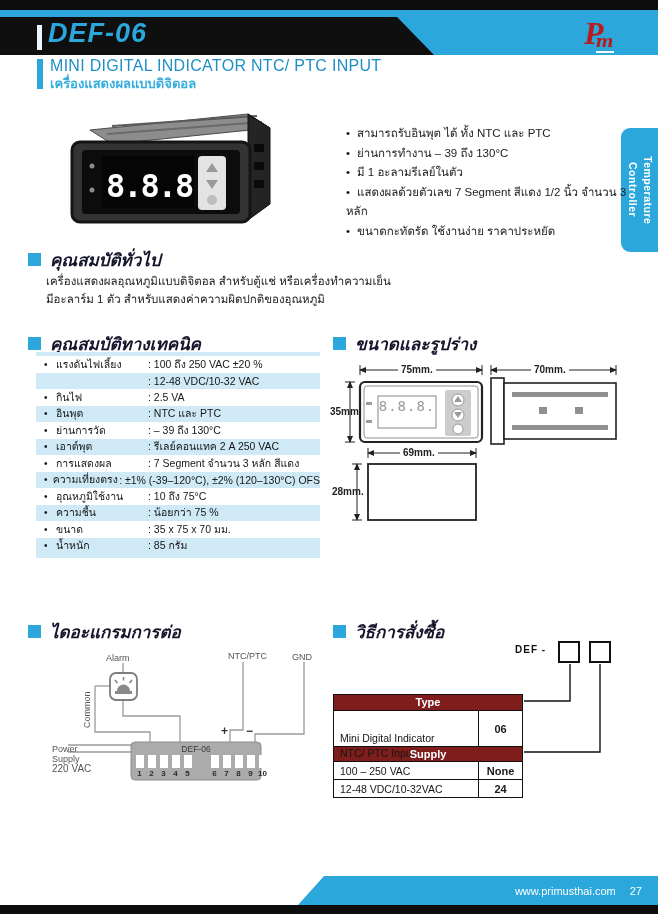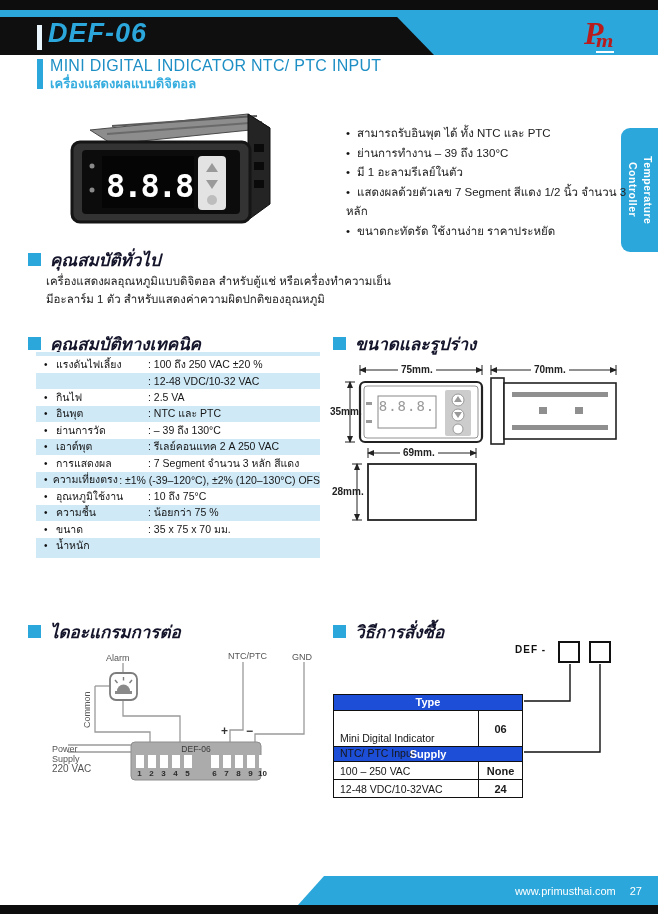--- a/index.html
+++ b/index.html
@@ -69,21 +69,21 @@
   .term{display:flex;flex-direction:column;align-items:center;width:9px;}
   .term-sq{width:8px;height:13px;background:#fff;}
   .term-num{font-size:8px;font-weight:bold;color:#2b2b2b;margin-top:1px;}
   .block-name{position:absolute;font-size:8.5px;color:#3a3a3a;text-align:center;}
   .pm-sign{position:absolute;font-size:12px;font-weight:bold;color:#333;}
 
   
   .ord-prefix{left:515px;top:644px;font-size:10px;font-weight:bold;color:#111;letter-spacing:1px;}
   .ord-box{width:22px;height:22px;background:#fff;border:2px solid #111;}
   .ord-table{left:333px;top:694px;width:190px;border:1.5px solid #101010;background:#fff;}
-  .ord-h{background:#1d4ed8;color:#fff;font-weight:bold;font-size:11px;text-align:center;
+  .ord-h{background:#7f1d1d;color:#fff;font-weight:bold;font-size:11px;text-align:center;
          height:15px;line-height:15px;}
   .ord-body{display:flex;height:36px;border-top:1.5px solid #101010;}
   .ord-label{flex:1;padding:20px 6px;font-size:10.5px;line-height:15px;color:#161616;}
   .ord-code{width:44px;border-left:1.5px solid #101010;display:flex;align-items:center;
             justify-content:center;font-weight:bold;font-size:11px;}
   .ord-row{display:flex;height:18px;border-top:1.5px solid #101010;}
   .ord-row .ord-label{line-height:12px;display:flex;align-items:center;padding:0 6px;}
   .ord-sh{border-top:1.5px solid #101010;}
 
   
@@ -226,20 +226,21 @@
 
         <div class="spec-row">
           <span class="spec-b">•</span>
           <span class="spec-label">ขนาด</span>
           <span class="spec-value">: 35 x 75 x 70 มม.</span>
         </div>
 
         <div class="spec-row">
           <span class="spec-b">•</span>
           <span class="spec-label">น้ำหนัก</span>
+          <span class="spec-value">: 85 กรัม</span>
         </div>
       </div>
     <div class="spec-strip"></div>
   </div>
 
   <div class="abs sec-head" style="left:333px;top:330px">
     <span class="sq"></span>
     <span class="sec-title">ขนาดและรูปร่าง</span>
   </div>
   <div class="abs dims">

